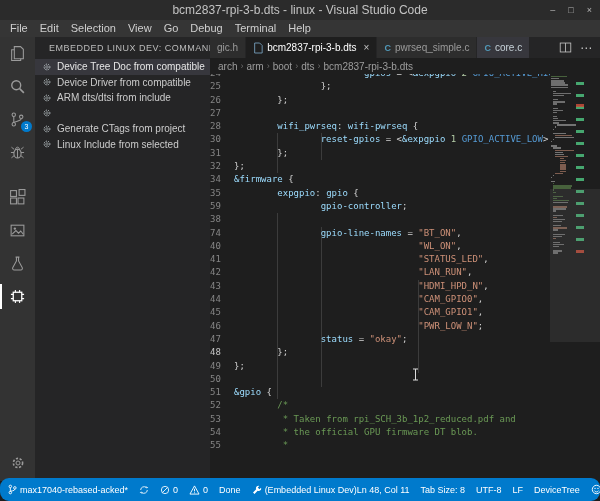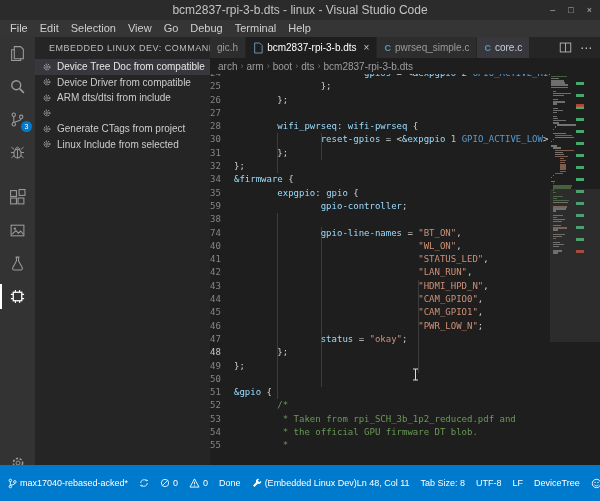--- a/index.html
+++ b/index.html
@@ -52,21 +52,21 @@
   .tok-ref{color:#9cdcfe}.tok-lbl{color:#9cdcfe}.tok-cst{color:#569cd6}.tok-cmt{color:#6a9955}
   .iguide{position:absolute;width:1px;background:#3c3c3c;}
   
   #minimap{position:absolute;left:340px;top:0;width:22px;bottom:0;background:#1e1e1e;}
   .mmbar{position:absolute;height:1.4px;opacity:.55;}
   #ruler{position:absolute;left:366px;top:0;width:10px;bottom:0;}
   .rmark{position:absolute;left:0;width:8px;height:3px;opacity:.85;}
   #scroll-thumb{position:absolute;left:340px;right:0;top:115px;height:153px;background:rgba(121,121,121,.16);}
   #mouse-ibeam{position:absolute;left:202px;top:294px;}
   
-  #statusbar{position:absolute;left:0;right:0;bottom:0;height:36px;background:#007acc;color:#ffffff;display:flex;justify-content:space-between;align-items:center;font-size:9px;padding:0 8px;box-sizing:border-box;}
+  #statusbar{position:absolute;left:0;right:0;bottom:0;height:23px;background:#007acc;color:#ffffff;display:flex;justify-content:space-between;align-items:center;font-size:9px;padding:0 8px;box-sizing:border-box;border-radius:9px;}
   #status-left,#status-right{display:flex;align-items:center;gap:11px;white-space:nowrap;}
   .sitem{display:flex;align-items:center;gap:3px;}
 </style>
 <title>bcm2837-rpi-3-b.dts - linux - Visual Studio Code</title></head>
 <body>
 
 <div id="app">
 
   <div id="titlebar">
     <div class="win-title">bcm2837-rpi-3-b.dts - linux - Visual Studio Code</div>

